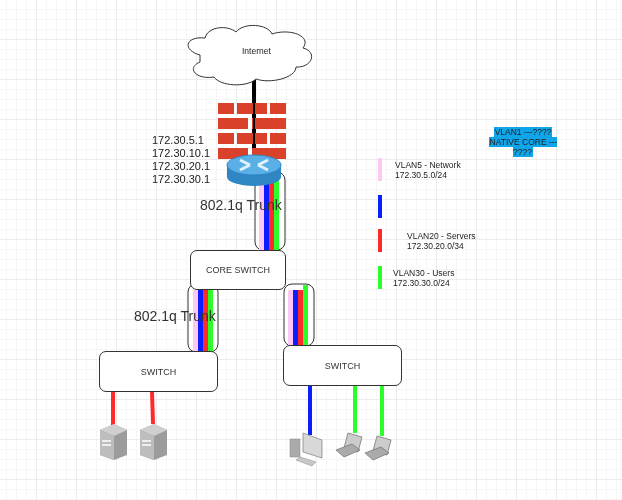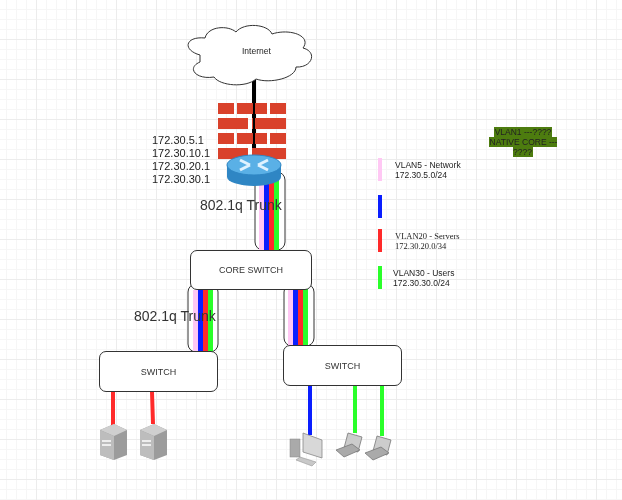--- a/index.html
+++ b/index.html
@@ -22,21 +22,21 @@
     position:absolute; background:#fff; border:1px solid #333; border-radius:7px;
     display:flex; align-items:center; justify-content:center;
     font-size:9px; color:#333; box-sizing:border-box;
   }
   .ip-list { font-size:11px; line-height:13px; color:#222; text-align:left;margin-top:10px; }
   .legend-item { position:absolute; font-size:8.5px; line-height:10px; color:#222; }
   .legend-bar { position:absolute; width:4px; height:23px; }
   .note {
     position:absolute; font-size:8.5px; line-height:10px; text-align:center; color:#222;
   }
-  .note span { background:#4d7c0f; padding:0 1px; }
+  .note span { background:#0ea5e9; padding:0 1px; }
   .trunk-label { position:absolute; font-size:14px; color:#333; }
 </style>
 </head>
 <body>
 
 <svg class="canvas" width="622" height="500" viewBox="0 0 622 500">
 
   <line x1="254" y1="80" x2="254" y2="165" stroke="#000" stroke-width="4"></line>
 
   <g>
@@ -130,41 +130,41 @@
 <div class="abs ip-list" style="left:152px;top:124px;">
   <div>172.30.5.1</div>
   <div>172.30.10.1</div>
   <div>172.30.20.1</div>
   <div>172.30.30.1</div>
 </div>
 
 <div class="trunk-label" style="left:200px;top:197px;">802.1q Trunk</div>
 <div class="trunk-label" style="left:134px;top:308px;">802.1q Trunk</div>
 
-<div class="box" style="left:190px;top:250px;width:122px;height:40px;">
+<div class="box" style="left:190px;top:250px;width:96px;height:40px;">
   <span>CORE SWITCH</span>
 </div>
 <div class="box" style="left:99px;top:351px;width:119px;height:41px;">
   <span>SWITCH</span>
 </div>
 <div class="box" style="left:283px;top:345px;width:119px;height:41px;">
   <span>SWITCH</span>
 </div>
 
 <div>
   <div class="legend-bar" style="left:378px;top:158px;background:#ffc8f4;"></div>
   <div class="legend-item" style="left:395px;top:160px;">
     <div>VLAN5 - Network</div>
     <div>172.30.5.0/24</div>
   </div>
   <div class="legend-bar" style="left:378px;top:195px;background:#0a1eff;"></div>
   <div class="legend-item" style="left:395px;top:197px;">
   </div>
   <div class="legend-bar" style="left:378px;top:229px;background:#ff2a2a;"></div>
-  <div class="legend-item" style="left:395px;top:231px;font-family:Liberation Serif, serif;">
+  <div class="legend-item" style="left:407px;top:231px;">
     <div>VLAN20 - Servers</div>
     <div>172.30.20.0/34</div>
   </div>
   <div class="legend-bar" style="left:378px;top:266px;background:#2aff2a;"></div>
   <div class="legend-item" style="left:393px;top:268px;">
     <div>VLAN30 - Users</div>
     <div>172.30.30.0/24</div>
   </div>
 </div>
 

